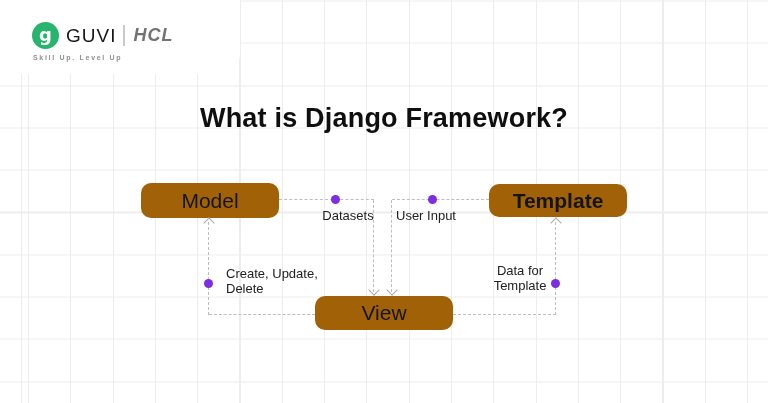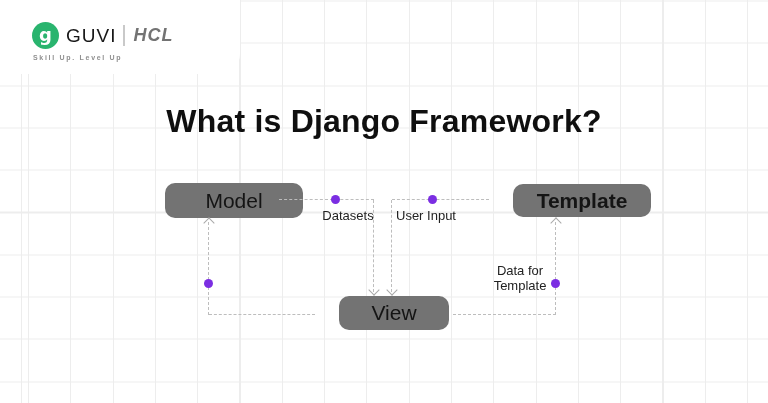--- a/index.html
+++ b/index.html
@@ -41,33 +41,33 @@
     font-size: 18px; font-weight: 800; font-style: italic; color: #737373; letter-spacing: 1px;
   }
   .tagline {
     position: absolute; left: 33px; top: 54px;
     font-size: 7px; font-weight: 700; letter-spacing: 1.7px; color: #8f8f8f;
   }
 
   
   .title {
     position: absolute; left: 0; top: 103px; width: 768px;
-    text-align: center; font-size: 32px; font-weight: 700; color: #0f0f0f;
+    text-align: center; font-size: 27px; font-weight: 700; color: #0f0f0f;
     letter-spacing: 0.2px; margin: 0;
   }
 
   
   .node {
-    position: absolute; background: #737373; border-radius: 10px;
+    position: absolute; background: #a16207; border-radius: 10px;
     display: flex; align-items: center; justify-content: center;
-    font-size: 21px; font-weight: 500; color: #141414; margin-left: 24px;
+    font-size: 21px; font-weight: 500; color: #141414;
   }
   .node-model    { left: 141px; top: 183px; width: 138px; height: 35px; }
   .node-template { left: 489px; top: 184px; width: 138px; height: 33px; font-weight: bold; }
-  .node-view     { left: 315px; top: 296px; width: 110px; height: 34px; }
+  .node-view     { left: 315px; top: 296px; width: 138px; height: 34px; }
 
   
   .dash-h { position: absolute; height: 0; border-top: 1.5px dashed #bdbdbd; }
   .dash-v { position: absolute; width: 0; border-left: 1.5px dashed #bdbdbd; }
   .line-model-right    { left: 279px; top: 199px; width: 95px; }
   .line-template-left  { left: 392px; top: 199px; width: 97px; }
   .line-view-left      { left: 209px; top: 314px; width: 106px; }
   .line-view-right     { left: 453px; top: 314px; width: 103px; }
   .line-datasets-v     { left: 373px; top: 200px; height: 92px; }
   .line-userinput-v    { left: 391px; top: 200px; height: 92px; }
@@ -142,17 +142,21 @@
   <div class="chev chev-down arrow-into-view-1"></div>
   <div class="chev chev-down arrow-into-view-2"></div>
 
   <div class="dot dot-datasets"></div>
   <div class="dot dot-userinput"></div>
   <div class="dot dot-crud"></div>
   <div class="dot dot-display"></div>
 
   <div class="edge-label label-datasets">Datasets</div>
   <div class="edge-label label-userinput">User Input</div>
+  <div class="edge-label label-crud">
+    <div>Create, Update,</div>
+    <div>Delete</div>
+  </div>
   <div class="edge-label label-display">
     <div>Data for</div>
     <div>Template</div>
   </div>
 </div>
 
 </body></html>

